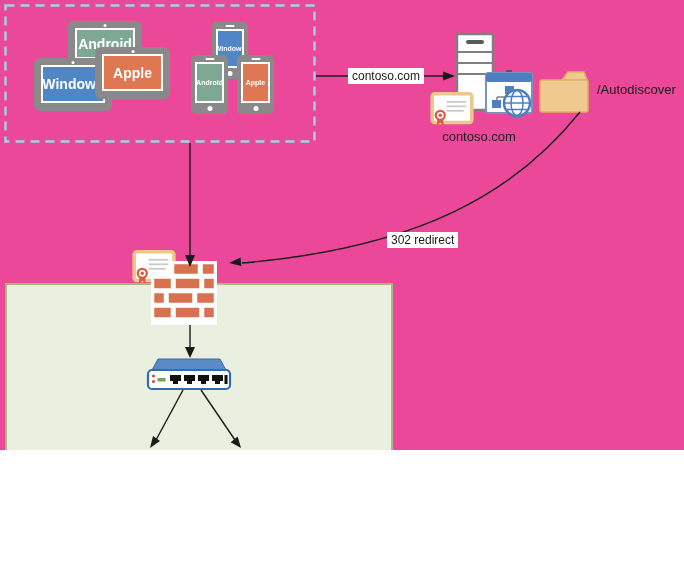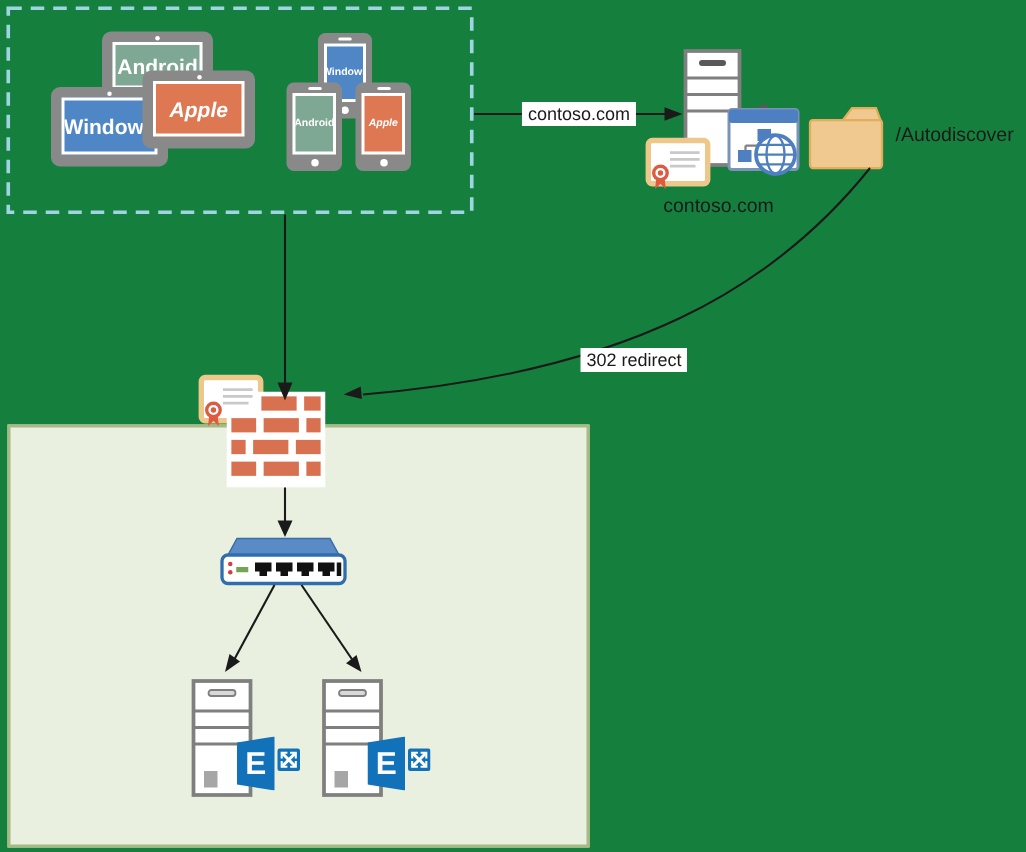--- a/index.html
+++ b/index.html
@@ -1,17 +1,17 @@
 <!DOCTYPE html>
 <html><head>
 <meta charset="utf-8">
 <style>
   html,body{margin:0;padding:0;background:#fff;}
   .canvas{
-    position:relative;width:684px;height:568px;background:#15803d;overflow:hidden;
+    position:relative;width:684px;height:450px;background:#ec4899;overflow:hidden;
     font-family:"Liberation Sans",sans-serif;color:#1a1a1a;
   }
   .abs{position:absolute;}
   
   .zone{
     left:5px;top:283px;width:384px;height:278px;
     background:#E9F0DF;border:2px solid #A7BA81;z-index:0;
   }
   
   .connectors{left:0;top:0;z-index:3;pointer-events:none;}
@@ -24,21 +24,21 @@
   .tablet .cam{position:absolute;top:3px;left:50%;transform:translateX(-50%);width:3px;height:3px;background:#fff;border-radius:50%;}
   .tablet .tscreen{position:absolute;left:7px;right:7px;top:7px;bottom:8px;border:2px solid #fff;
     display:flex;align-items:center;justify-content:center;color:#fff;font-weight:bold;font-size:14px;overflow:hidden;}
   .phone{background:#898989;border-radius:5px;z-index:2;}
   .phone .speaker{position:absolute;top:3px;left:50%;transform:translateX(-50%);width:9px;height:2px;background:#fff;border-radius:1px;}
   .phone .pscreen{position:absolute;left:4px;right:4px;top:7px;bottom:11px;border:2px solid #fff;
     display:flex;align-items:center;justify-content:center;color:#fff;font-weight:bold;font-size:7px;overflow:hidden;}
   .phone .home{position:absolute;bottom:3px;left:50%;transform:translateX(-50%);width:5px;height:5px;background:#fff;border-radius:50%;}
   .scr-green{background:#7FA894;}
   .scr-blue{background:#4E86C6;}
-  .scr-orange{background:#DE7853;font-style:italic;}
+  .scr-orange{background:#DE7853;}
   .icon{z-index:2;}
 </style>
 </head>
 <body>
 
 <div class="canvas">
 
   <div class="abs zone"></div>
 
   <div class="abs tablet" style="left:68px;top:21px;width:74px;height:46px;">

